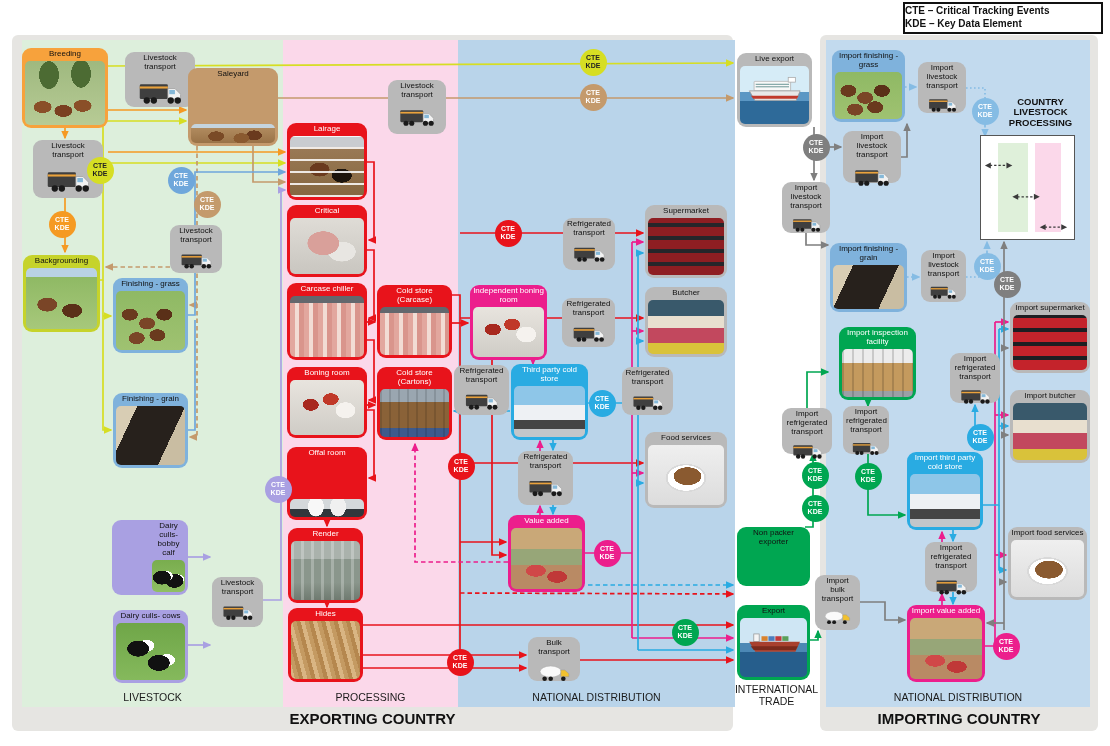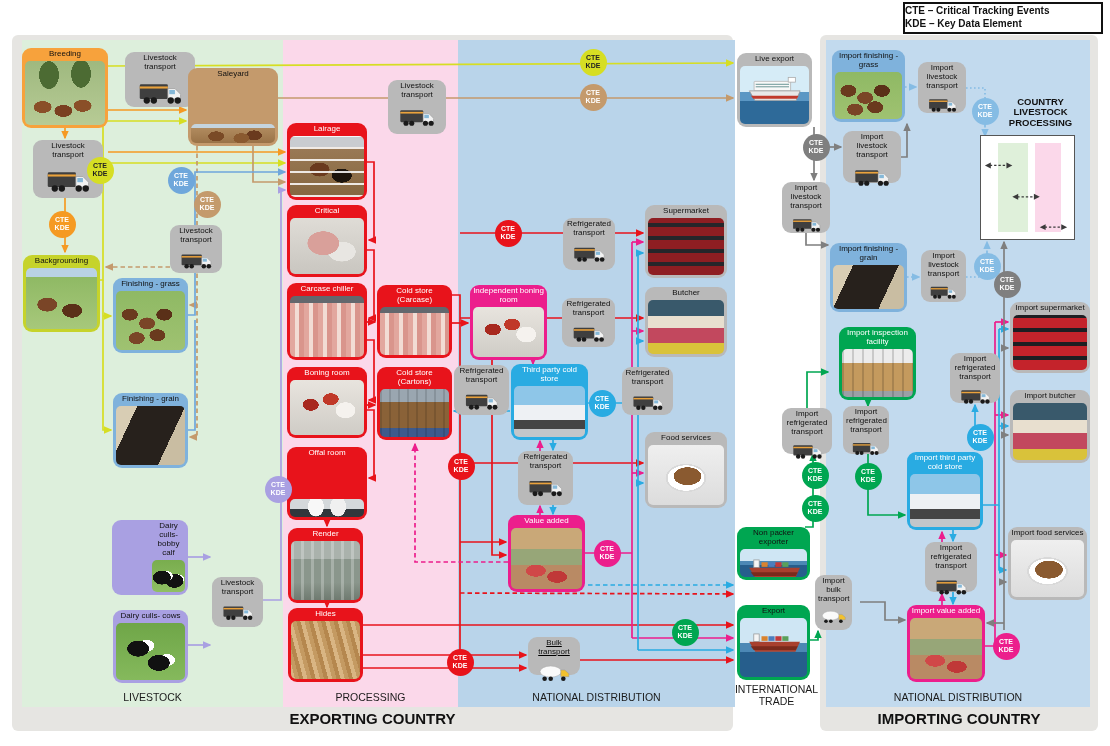--- a/index.html
+++ b/index.html
@@ -384,21 +384,21 @@
         <div class="node-image img-truck">
           <svg class="art" viewBox="0 0 64 42">
             <use href="#sym-truck"></use>
           </svg>
         </div>
       </div>
       <div class="node color-magenta" style="left: 508px; top: 515px; width: 77px; height: 77px;">
         <div class="node-label">Value added</div>
         <div class="node-image img-value-added"></div>
       </div>
-      <div class="node color-grayb" style="left: 528px; top: 637px; width: 52px; height: 38px; text-decoration: underline;">
+      <div class="node color-grayb" style="left: 528px; top: 637px; width: 52px; height: 44px;">
         <div class="node-label">Bulk transport</div>
         <div class="node-image img-tanker">
           <svg class="art" viewBox="0 0 64 42">
             <use href="#sym-tanker"></use>
           </svg>
         </div>
       </div>
       <div class="node color-grayb" style="left: 737px; top: 53px; width: 75px; height: 74px;">
         <div class="node-label">Live export</div>
         <div class="node-image img-ship-white">
@@ -408,37 +408,37 @@
         </div>
       </div>
       <div class="node color-grayb" style="left: 782px; top: 182px; width: 48px; height: 51px;">
         <div class="node-label">Import livestock transport</div>
         <div class="node-image img-truck">
           <svg class="art" viewBox="0 0 64 42">
             <use href="#sym-truck"></use>
           </svg>
         </div>
       </div>
-      <div class="node color-green2" style="left: 737px; top: 527px; width: 73px; height: 53px;">
+      <div class="node color-green2" style="left: 737px; top: 527px; width: 73px; height: 59px; align-items: center;">
         <div class="node-label">Non packer exporter</div>
         <div class="node-image img-ship-cargo">
           <svg class="art-ship" viewBox="0 0 80 44">
             <use href="#sym-ship-cargo"></use>
           </svg>
         </div>
       </div>
       <div class="node color-green2" style="left: 737px; top: 605px; width: 73px; height: 75px;">
         <div class="node-label">Export</div>
         <div class="node-image img-ship-cargo">
           <svg class="art-ship" viewBox="0 0 80 44">
             <use href="#sym-ship-cargo"></use>
           </svg>
         </div>
       </div>
-      <div class="node color-grayb" style="left: 815px; top: 575px; width: 37px; height: 55px;">
+      <div class="node color-grayb" style="left: 815px; top: 575px; width: 45px; height: 55px;">
         <div class="node-label">Import bulk transport</div>
         <div class="node-image img-tanker">
           <svg class="art" viewBox="0 0 64 42">
             <use href="#sym-tanker"></use>
           </svg>
         </div>
       </div>
       <div class="node color-blue" style="left: 832px; top: 50px; width: 73px; height: 72px;">
         <div class="node-label">Import finishing - grass</div>
         <div class="node-image img-cattle-herd"></div>

